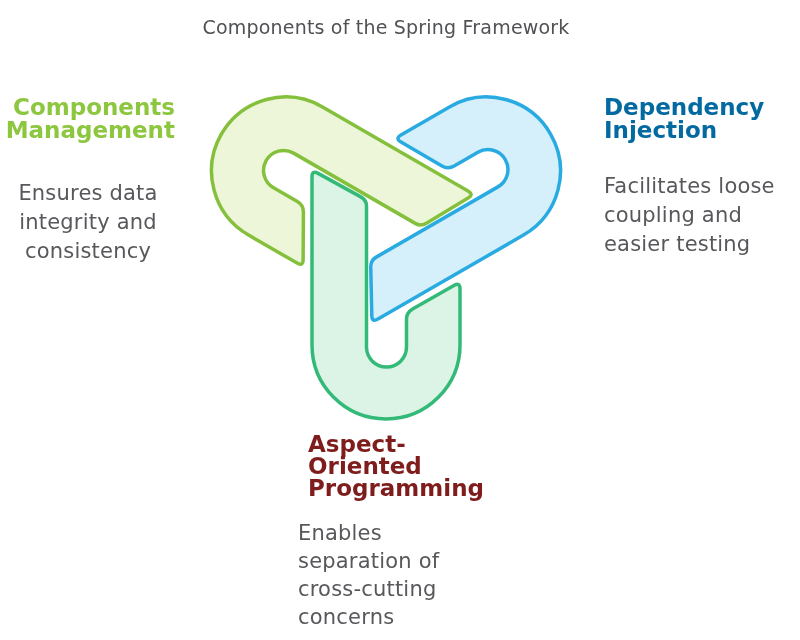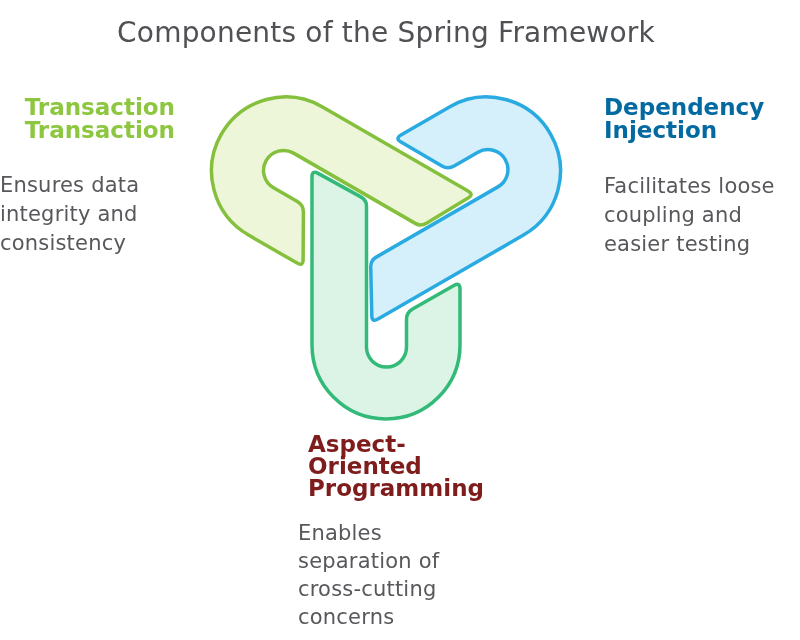--- a/index.html
+++ b/index.html
@@ -2,49 +2,49 @@
 <html><head>
 <meta charset="utf-8">
 <style>
   html,body { margin:0; padding:0; background:#ffffff; }
   .canvas {
     position:relative; width:800px; height:640px; background:#ffffff;
     font-family:"DejaVu Sans","Liberation Sans",sans-serif; overflow:hidden;
   }
   .title {
     position:absolute; left:0; top:16px; width:772px;
-    text-align:center; font-size:28px; font-weight:normal;
+    text-align:center; font-size:19px; font-weight:normal;
     color:#505154; letter-spacing:0.2px;
   }
   .knot { position:absolute; left:0; top:0; }
   .knot path { stroke-width:3.5; stroke-linejoin:round; stroke-linecap:round; }
   .heading { position:absolute; font-size:23px; font-weight:bold; line-height:23px; }
   .desc    { position:absolute; font-size:21px; line-height:29px; color:#57585B; letter-spacing:0.2px; }
   .h-left   { left:0;   top:96px;  width:175px; text-align:right; color:#8DC63F; }
-  .d-left   { left:0;   top:171px; width:176px; text-align:left; }
+  .d-left   { left:0;   top:179px; width:176px; text-align:center; }
   .h-right  { left:604px; top:96px;  width:195px; text-align:left; color:#0369a1; }
   .d-right  { left:604px; top:172px; width:200px; text-align:left; }
   .h-bottom { left:308px; top:433px; width:180px; text-align:left; line-height:22px; color:#7f1d1d; }
   .d-bottom { left:298px; top:519px; width:180px; text-align:left; line-height:28px; }
 </style>
 </head>
 <body>
 
 <div class="canvas">
 
   <div class="title">Components of the Spring Framework</div>
 
   <svg class="knot" width="800" height="640" viewBox="0 0 800 640" xmlns="http://www.w3.org/2000/svg">
 
     <path transform="rotate(120 386 229)" d="M 312 177 L 312 345 A 74 74 0 0 0 460 345 L 460 289 Q 460 282 453.9 285.5 L 412.6 309 Q 406.5 312.5 406.5 319.5 L 406.5 347 A 20 20 0 0 1 366.5 347 L 366.5 206 Q 366.5 200 360.4 196.6 L 318.1 173.4 Q 312 170 312 177 Z" fill="#EDF6D9" stroke="#85C03D"></path>
     <path transform="rotate(240 386 229)" d="M 312 177 L 312 345 A 74 74 0 0 0 460 345 L 460 289 Q 460 282 453.9 285.5 L 412.6 309 Q 406.5 312.5 406.5 319.5 L 406.5 347 A 20 20 0 0 1 366.5 347 L 366.5 206 Q 366.5 200 360.4 196.6 L 318.1 173.4 Q 312 170 312 177 Z" fill="#D6F0FB" stroke="#29ABE2"></path>
     <path d="M 312 177 L 312 345 A 74 74 0 0 0 460 345 L 460 289 Q 460 282 453.9 285.5 L 412.6 309 Q 406.5 312.5 406.5 319.5 L 406.5 347 A 20 20 0 0 1 366.5 347 L 366.5 206 Q 366.5 200 360.4 196.6 L 318.1 173.4 Q 312 170 312 177 Z" fill="#DBF4E6" stroke="#33BA78"></path>
   </svg>
 
-  <div class="heading h-left">Transaction Transaction</div>
+  <div class="heading h-left">Components Management</div>
   <div class="desc d-left">Ensures data integrity and consistency</div>
 
   <div class="heading h-right">Dependency Injection</div>
   <div class="desc d-right">Facilitates loose coupling and easier testing</div>
 
   <div class="heading h-bottom">Aspect-Oriented Programming</div>
   <div class="desc d-bottom">Enables separation of cross-cutting concerns</div>
 
 </div>
 

